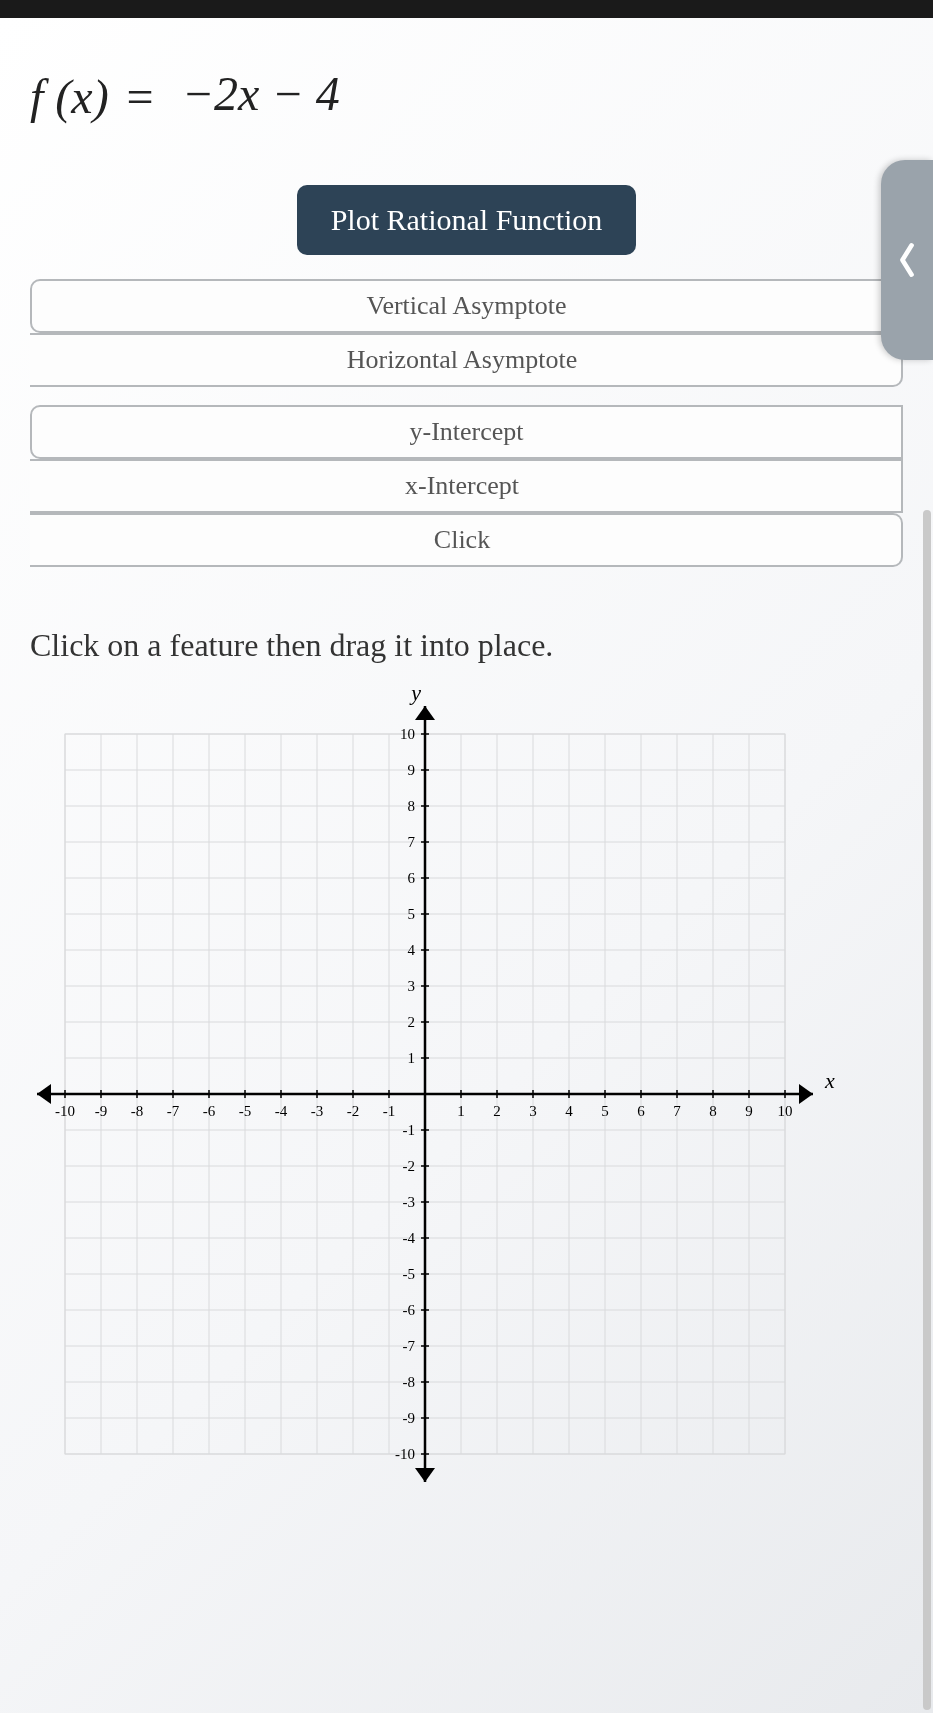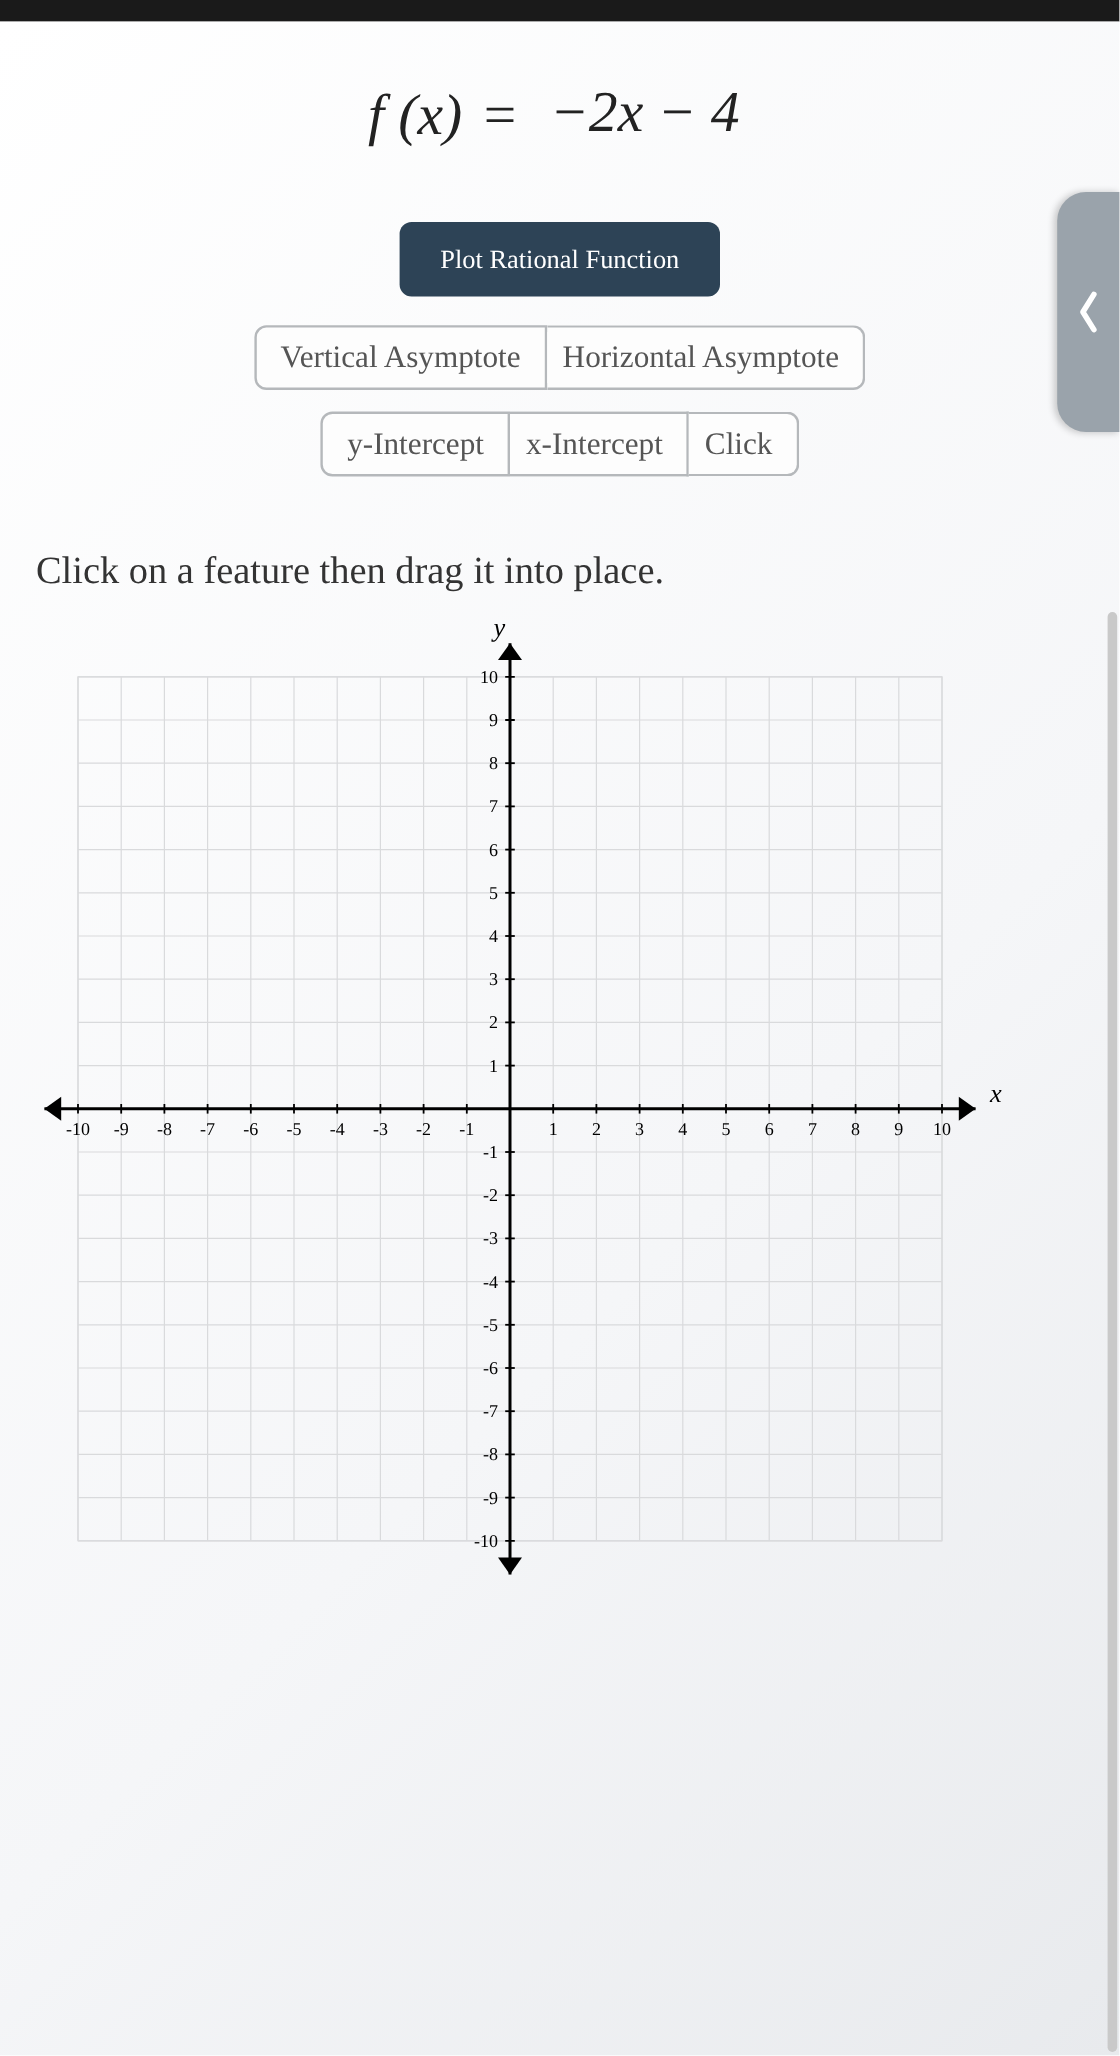--- a/index.html
+++ b/index.html
@@ -22,21 +22,21 @@
   height: calc(100% - 18px);
 }
 .formula {
   text-align: center;
   font-size: 48px;
   font-style: italic;
   font-family: 'Times New Roman', serif;
   color: #222;
   margin-bottom: 60px;
   display: flex;
-  justify-content: center;
+  justify-content: flex-start;
   align-items: center;
   gap: 18px;
 }
 .formula .lhs { white-space: nowrap; }
 .formula .eq { font-style: normal; }
 .fraction {
   display: inline-flex;
   flex-direction: row;
   align-items: center;
   vertical-align: middle;
@@ -59,32 +59,33 @@
   justify-content: center;
   box-shadow: -2px 0 6px rgba(0,0,0,0.2);
 }
 .side-tab svg { width: 22px; height: 38px; }
 
 .primary-btn {
   display: block;
   margin: 0 auto 24px auto;
   background: #2d4356;
   color: #fff;
-  font-size: 22px;
+  font-size: 30px;
   font-family: Georgia, serif;
   padding: 18px 34px;
   border: none;
   border-radius: 10px;
   cursor: pointer;
 }
 .button-row {
   display: flex;
   justify-content: center;
   gap: 0;
   margin-bottom: 18px;
+  flex-direction: column;
 }
 .seg-btn {
   background: #fdfdfd;
   color: #555;
   font-size: 26px;
   font-family: Georgia, serif;
   padding: 10px 20px;
   border: 2px solid #b5b8bb;
   cursor: pointer;
 }

